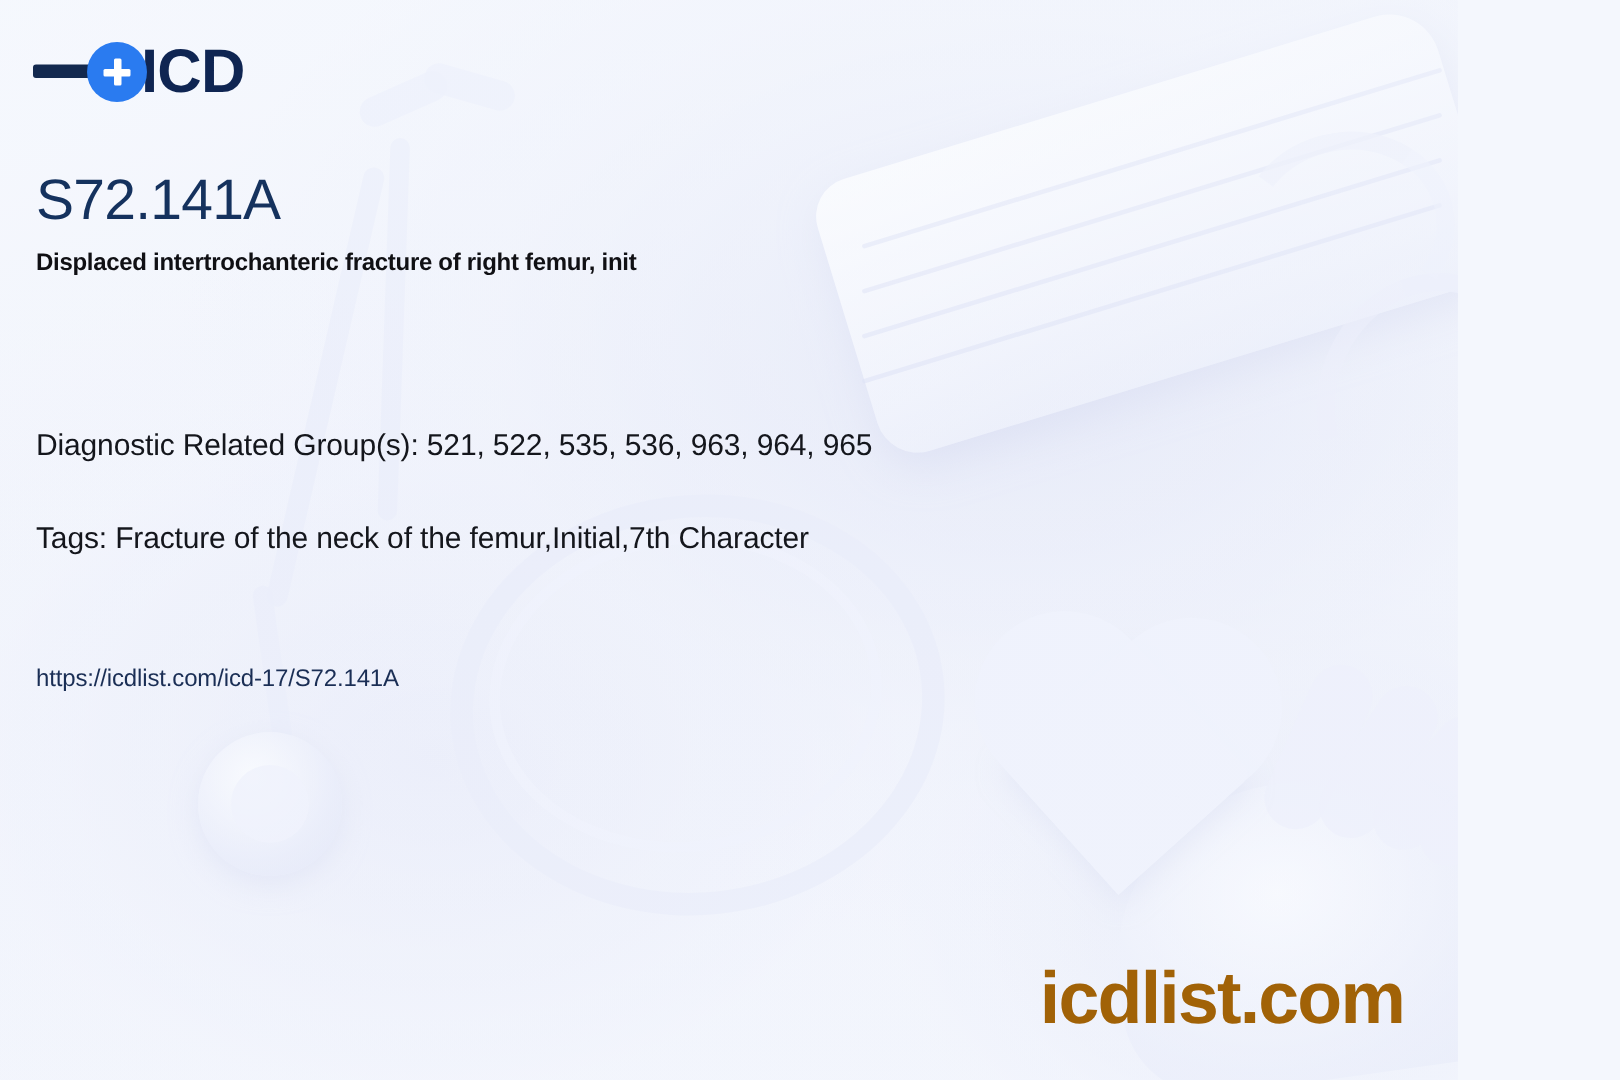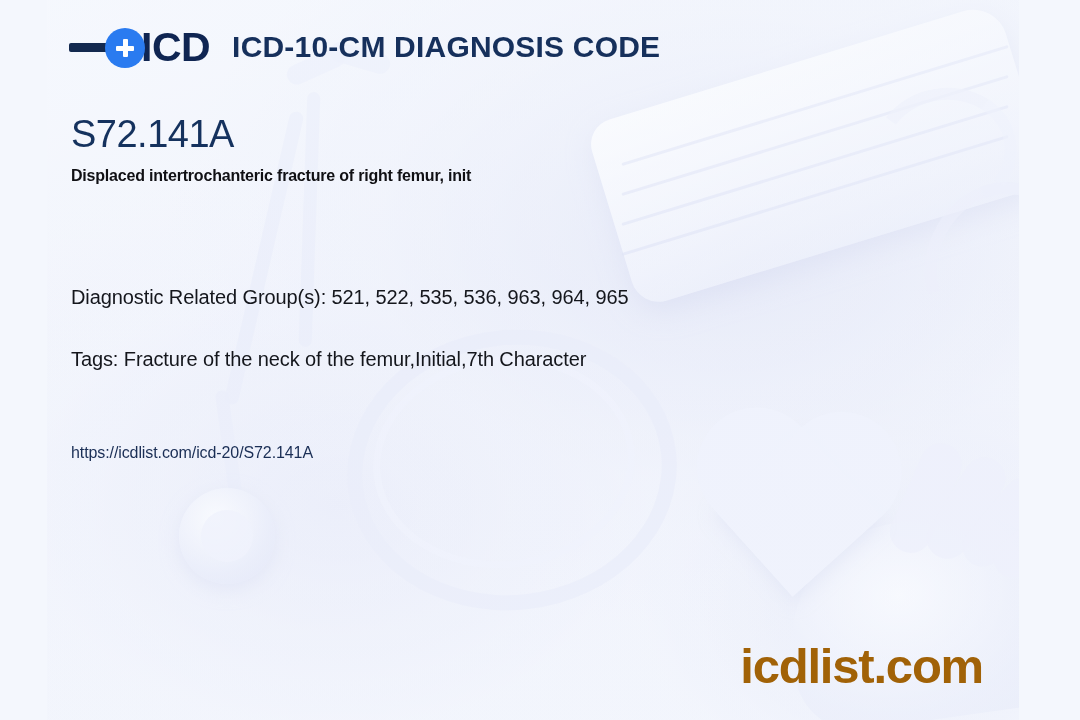--- a/index.html
+++ b/index.html
@@ -14,21 +14,20 @@
     font-family: "Liberation Sans", "DejaVu Sans", sans-serif;
     background: #f4f7fd;
   }
 
   #card {
     position: relative;
     width: 972px;
     height: 720px;
     background: #f4f7fd;
     overflow: hidden;
-    margin-left: 47px;
   }
 
   
   .bg-layer {
     position: absolute;
     inset: 0;
     pointer-events: none;
   }
 
   .bg-wash {
@@ -327,24 +326,23 @@
   </div>
 
   <div class="content">
 
     <div class="header">
       <div class="logo">
         <span class="logo-dash"></span>
         <span class="logo-plus"></span>
         <span class="logo-icd">ICD</span>
       </div>
-      <div class="header-title">ICD-10-CM DIAGNOSIS CODE</div>
     </div>
 
     <div class="code">S72.141A</div>
     <div class="desc">Displaced intertrochanteric fracture of right femur, init</div>
     <div class="drg">Diagnostic Related Group(s): 521, 522, 535, 536, 963, 964, 965</div>
     <div class="tags">Tags: Fracture of the neck of the femur,Initial,7th Character</div>
-    <div class="url">https://icdlist.com/icd-20/S72.141A</div>
+    <div class="url">https://icdlist.com/icd-17/S72.141A</div>
 
     <div class="brand">icdlist.com</div>
   </div>
 </div>
 
 </body></html>

